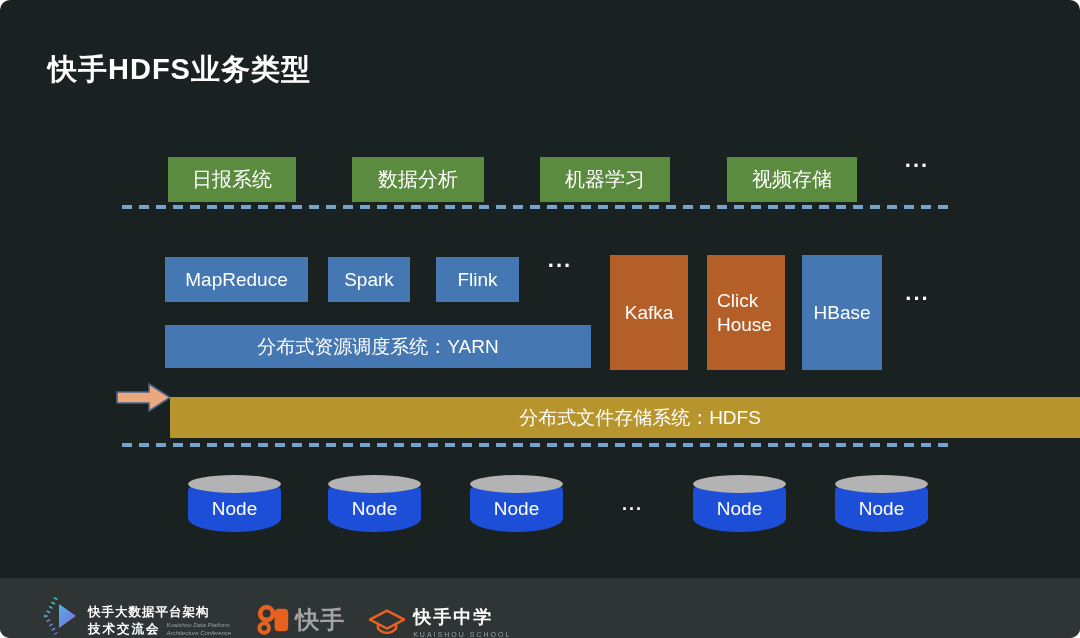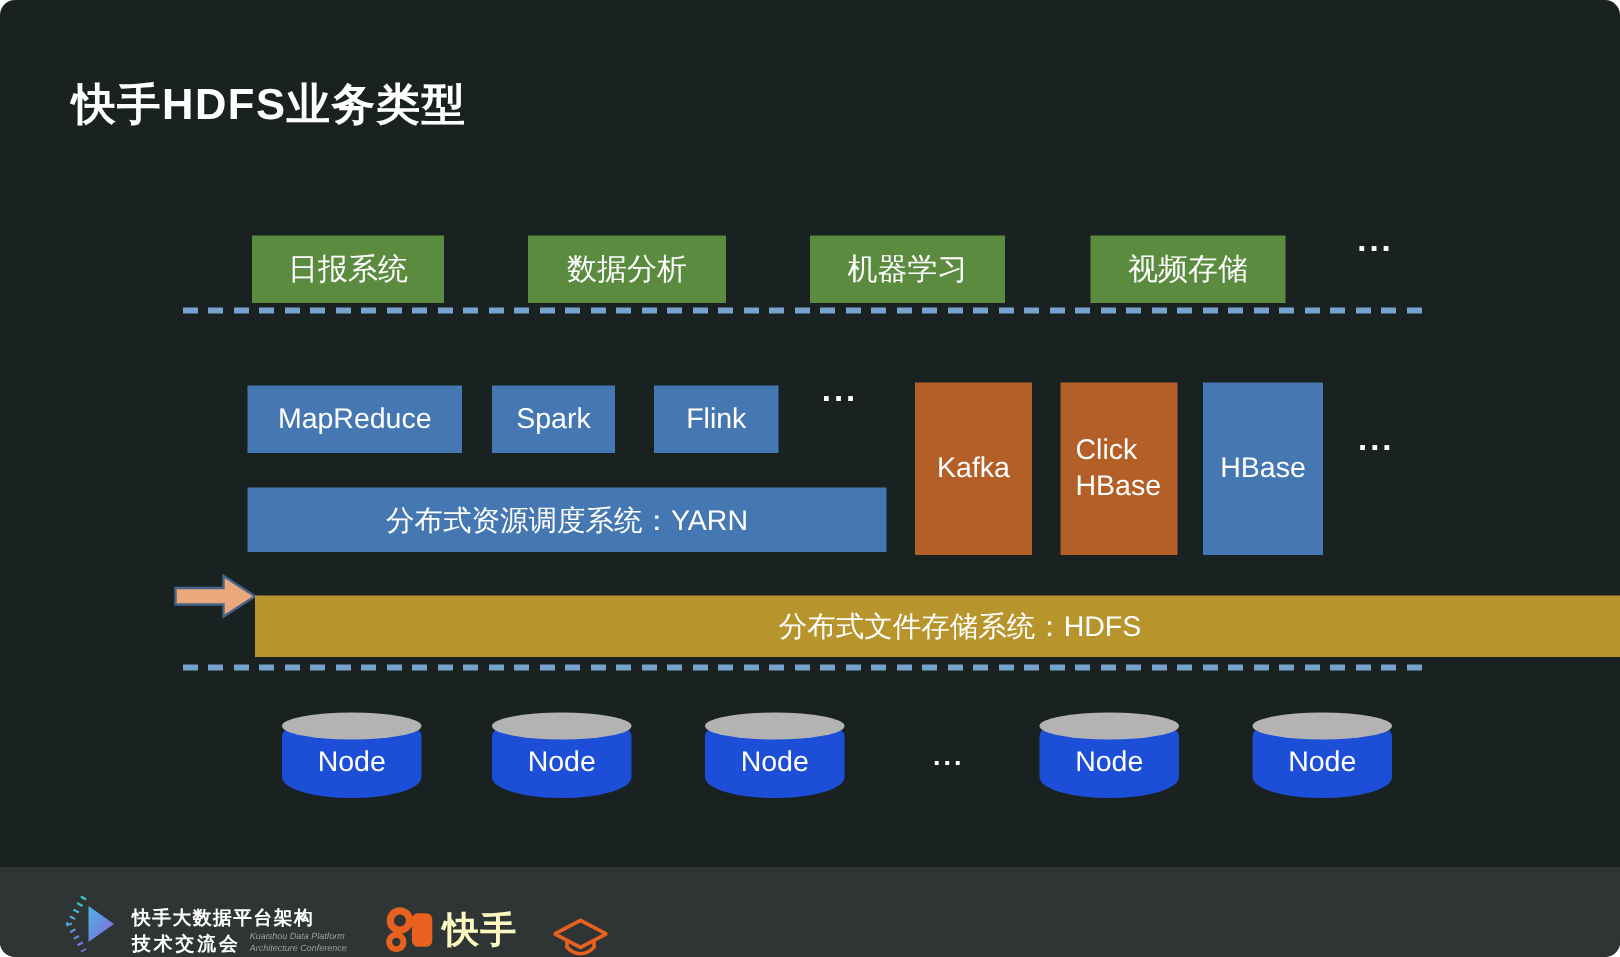--- a/index.html
+++ b/index.html
@@ -16,21 +16,21 @@
   .dash{height:4px;background:repeating-linear-gradient(90deg,#76a3cd 0 10px,transparent 10px 17px);}
   .cylinder{width:93px;height:55px;background:#1d4ed8;border-radius:47px/14px;display:flex;align-items:center;justify-content:center;}
   .cylinder::before{content:"";position:absolute;top:-2px;left:0;width:100%;height:18px;background:#b3b3b3;border-radius:50%;}
   .cylinder span{position:relative;z-index:1;color:#ffffff;font-size:19px;margin-top:8px;}
   .footer{left:0;right:0;bottom:0;height:60px;background:#2e3534;display:flex;align-items:flex-end;padding-left:42px;box-sizing:border-box;}
   .conf-text{margin-left:10px;color:#ffffff;}
   .conf-line1{font-size:12.5px;font-weight:700;letter-spacing:1px;}
   .conf-line2{font-size:12.5px;font-weight:700;letter-spacing:2px;display:flex;align-items:flex-end;gap:6px;}
   .conf-sub{font-size:6px;color:#9aa0a0;font-weight:400;letter-spacing:0;line-height:1.3;font-style:italic;}
   .ks-group{display:flex;align-items:center;margin-left:26px;}
-  .ks-name{color:#fef9c3;font-size:24px;font-weight:700;margin-left:6px;letter-spacing:1px;}
+  .ks-name{color:#a3a3a3;font-size:24px;font-weight:700;margin-left:6px;letter-spacing:1px;}
   .school-group{display:flex;align-items:center;margin-left:24px;}
   .school-text{margin-left:8px;}
   .school-name{color:#ffffff;font-size:18px;font-weight:700;letter-spacing:2px;}
   .school-sub{color:#9aa0a0;font-size:7px;letter-spacing:2px;margin-top:2px;}
 </style>
 </head>
 <body>
 
 <div class="slide">
 
@@ -43,21 +43,21 @@
   <div class="abs ellipsis" style="left:893px;top:137px;width:48px;height:45px;">...</div>
 
   <div class="abs dash" style="left:122px;top:205px;width:826px;"></div>
 
   <div class="abs box blue" style="left:165px;top:237px;width:143px;height:45px;">MapReduce</div>
   <div class="abs box blue" style="left:328px;top:237px;width:82px;height:45px;">Spark</div>
   <div class="abs box blue" style="left:436px;top:237px;width:83px;height:45px;">Flink</div>
   <div class="abs ellipsis" style="left:535px;top:237px;width:50px;height:45px;">...</div>
 
   <div class="abs box orange" style="left:610px;top:235px;width:78px;height:115px;">Kafka</div>
-  <div class="abs box orange" style="left:707px;top:235px;width:78px;height:115px;padding:0 10px;">Click HBase</div>
+  <div class="abs box orange" style="left:707px;top:235px;width:78px;height:115px;padding:0 10px;">Click House</div>
   <div class="abs box blue" style="left:802px;top:235px;width:80px;height:115px;">HBase</div>
   <div class="abs ellipsis" style="left:895px;top:235px;width:45px;height:115px;">...</div>
 
   <div class="abs box blue" style="left:165px;top:305px;width:426px;height:43px;">分布式资源调度系统：YARN</div>
 
   <svg class="abs" style="left:113px;top:380px;" width="60" height="35" viewBox="0 0 60 35">
     <polygon points="4,12 36,12 36,4 57,17.5 36,31 36,23 4,23" fill="#eba87d" stroke="#46648c" stroke-width="1.6"></polygon>
   </svg>
   <div class="abs box gold" style="left:170px;top:377px;width:940px;height:41px;">分布式文件存储系统：HDFS</div>
 
@@ -112,16 +112,20 @@
         <circle cx="9" cy="30" r="6" fill="none" stroke="#e8611f" stroke-width="5"></circle>
         <rect x="22" y="6" width="17" height="28" rx="5" fill="#e8611f"></rect>
       </svg>
       <span class="ks-name">快手</span>
     </div>
     <div class="school-group">
       <svg width="36" height="26" viewBox="0 0 44 30">
         <polygon points="22,1 43,12 22,23 1,12" fill="none" stroke="#e8611f" stroke-width="3"></polygon>
         <path d="M11 17 v6 c7 7 15 7 22 0 v-6" fill="none" stroke="#e8611f" stroke-width="3"></path>
       </svg>
+      <div class="school-text">
+        <div class="school-name">快手中学</div>
+        <div class="school-sub">KUAISHOU SCHOOL</div>
+      </div>
     </div>
   </div>
 
 </div>
 
 </body></html>

